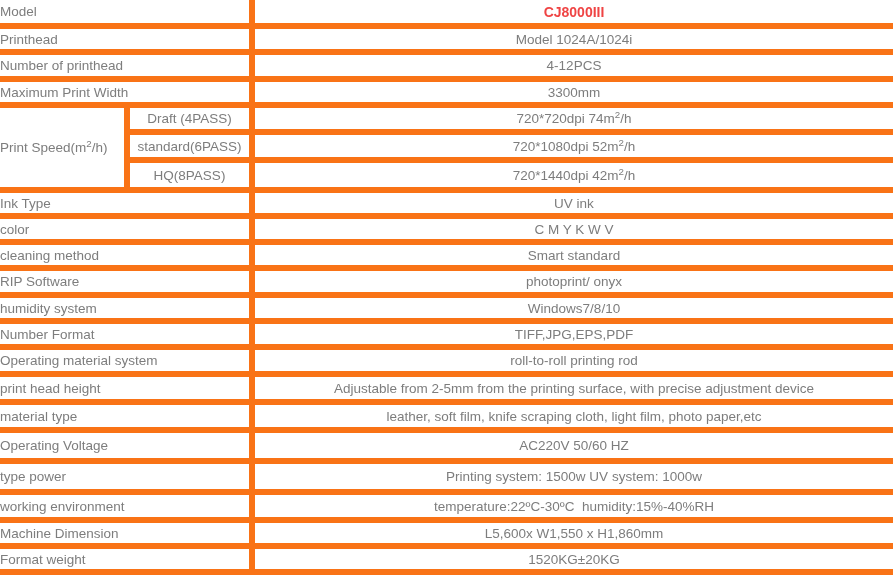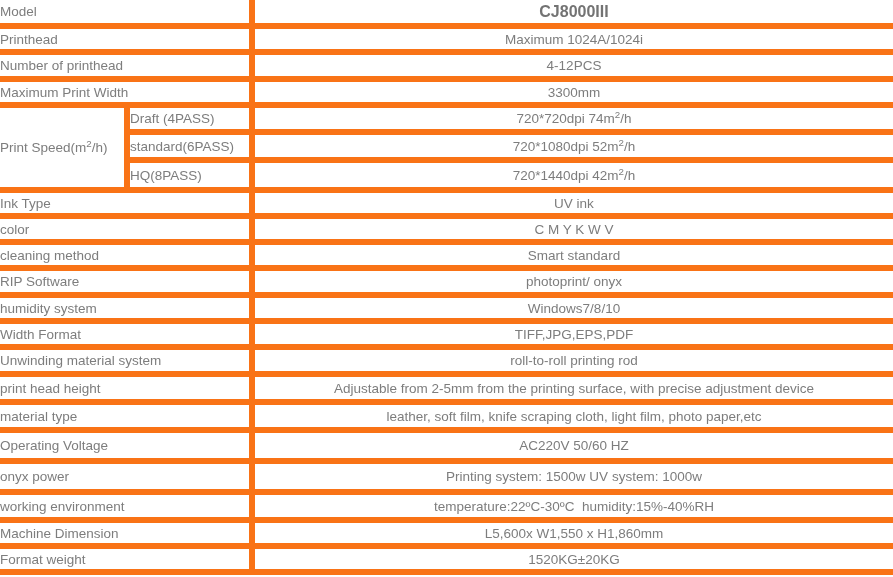--- a/index.html
+++ b/index.html
@@ -26,30 +26,30 @@
   }
   
   table.spec tr:first-child td { border-top: none; margin-left: 7px; }
   table.spec td:first-child { border-left: none; }
   table.spec td.val { border-right: none; }
   td.lbl {
     text-align: left;
     padding-left: 6px;
   }
   td.sublbl {
-    text-align: left;
+    text-align: center;
     padding-left: 9px;
   }
   td.val {
     text-align: center;
   }
   td.val.model {
     font-weight: bold;
-    color: #737373;
-    font-size: 16px;
+    color: #ef4444;
+    font-size: 14px;
   }
   sup { font-size: 0.72em; line-height: 0; }
   tr       { height: 26px; }
   tr.h27   { height: 27px; }
   tr.h28   { height: 28px; padding-left: 8px; }
   tr.h30   { height: 30px; }
   tr.h31   { height: 31px; }
 </style>
 </head>
 <body>
@@ -60,21 +60,21 @@
     <col style="width:125px">
     <col style="width:641px">
   </colgroup>
   <tbody>
     <tr>
       <td class="lbl" colspan="2">Model</td>
       <td class="val model">CJ8000III</td>
     </tr>
     <tr>
       <td class="lbl" colspan="2">Printhead</td>
-      <td class="val">Maximum 1024A/1024i</td>
+      <td class="val">Model 1024A/1024i</td>
     </tr>
     <tr class="h27">
       <td class="lbl" colspan="2">Number of printhead</td>
       <td class="val">4-12PCS</td>
     </tr>
     <tr>
       <td class="lbl" colspan="2">Maximum Print Width</td>
       <td class="val">3300mm</td>
     </tr>
     <tr class="h27">
@@ -104,41 +104,41 @@
     </tr>
     <tr class="h27">
       <td class="lbl" colspan="2">RIP Software</td>
       <td class="val">photoprint/ onyx</td>
     </tr>
     <tr>
       <td class="lbl" colspan="2">humidity system</td>
       <td class="val">Windows7/8/10</td>
     </tr>
     <tr>
-      <td class="lbl" colspan="2">Width Format</td>
+      <td class="lbl" colspan="2">Number Format</td>
       <td class="val">TIFF,JPG,EPS,PDF</td>
     </tr>
     <tr class="h27">
-      <td class="lbl" colspan="2">Unwinding material system</td>
+      <td class="lbl" colspan="2">Operating material system</td>
       <td class="val">roll-to-roll printing rod</td>
     </tr>
     <tr class="h28">
       <td class="lbl" colspan="2">print head height</td>
       <td class="val">Adjustable from 2-5mm from the printing surface, with precise adjustment device</td>
     </tr>
     <tr class="h28">
       <td class="lbl" colspan="2">material type</td>
       <td class="val">leather, soft film, knife scraping cloth, light film, photo paper,etc</td>
     </tr>
     <tr class="h31">
       <td class="lbl" colspan="2">Operating Voltage</td>
       <td class="val">AC220V 50/60 HZ</td>
     </tr>
     <tr class="h31">
-      <td class="lbl" colspan="2">onyx power</td>
+      <td class="lbl" colspan="2">type power</td>
       <td class="val">Printing system: 1500w UV system: 1000w</td>
     </tr>
     <tr class="h28">
       <td class="lbl" colspan="2">working environment</td>
       <td class="val">temperature:22ºC-30ºC  humidity:15%-40%RH</td>
     </tr>
     <tr>
       <td class="lbl" colspan="2">Machine Dimension</td>
       <td class="val">L5,600x W1,550 x H1,860mm</td>
     </tr>

